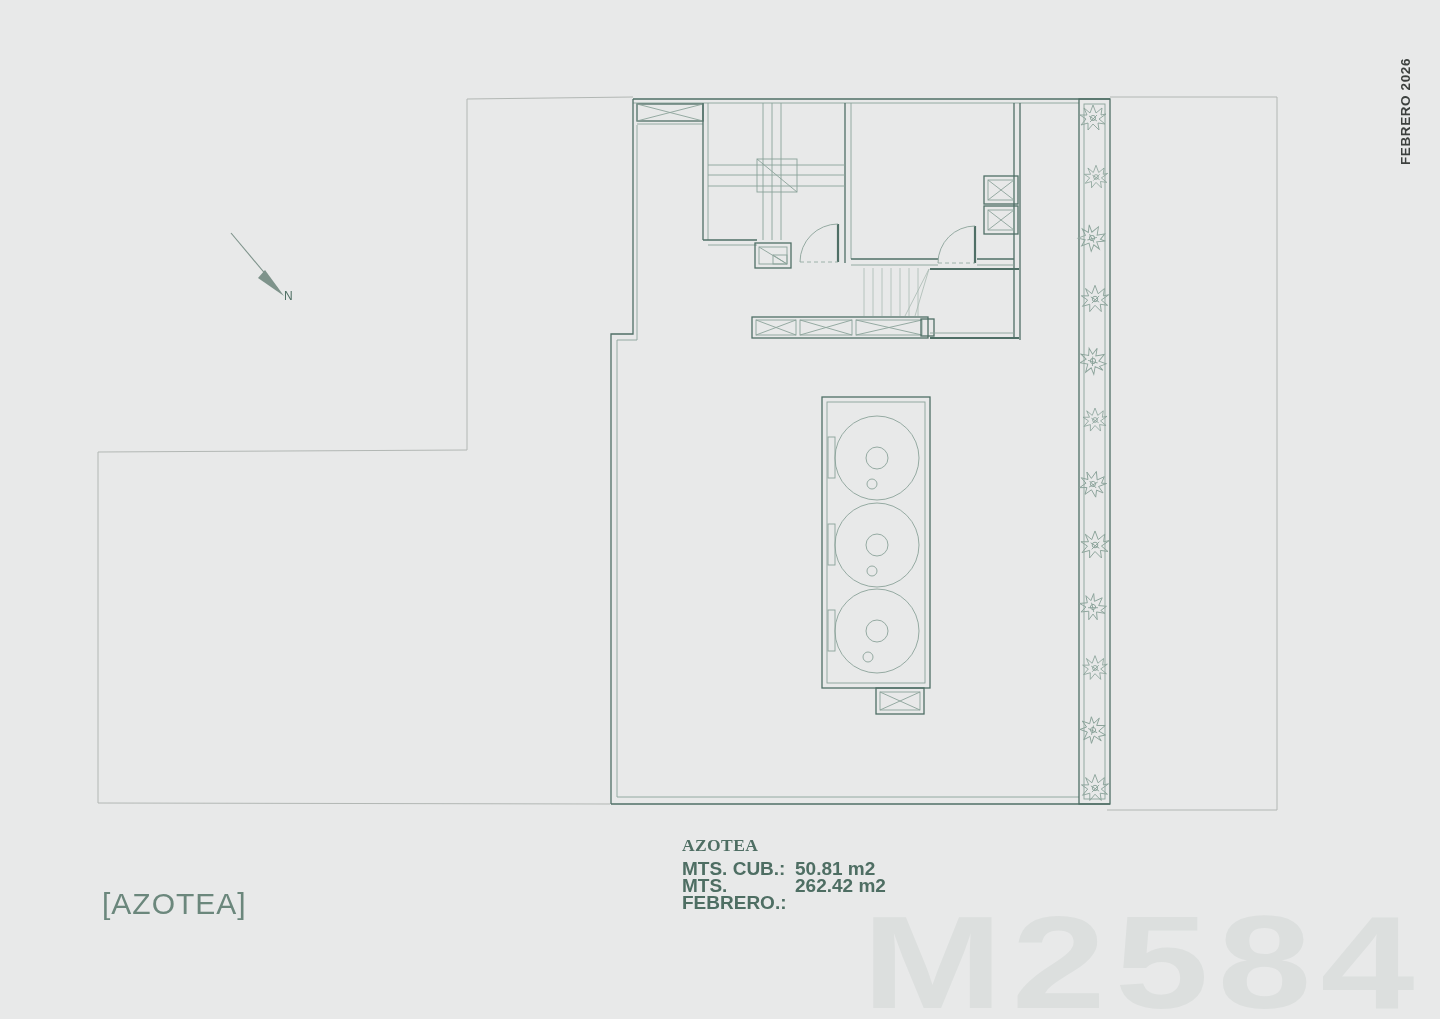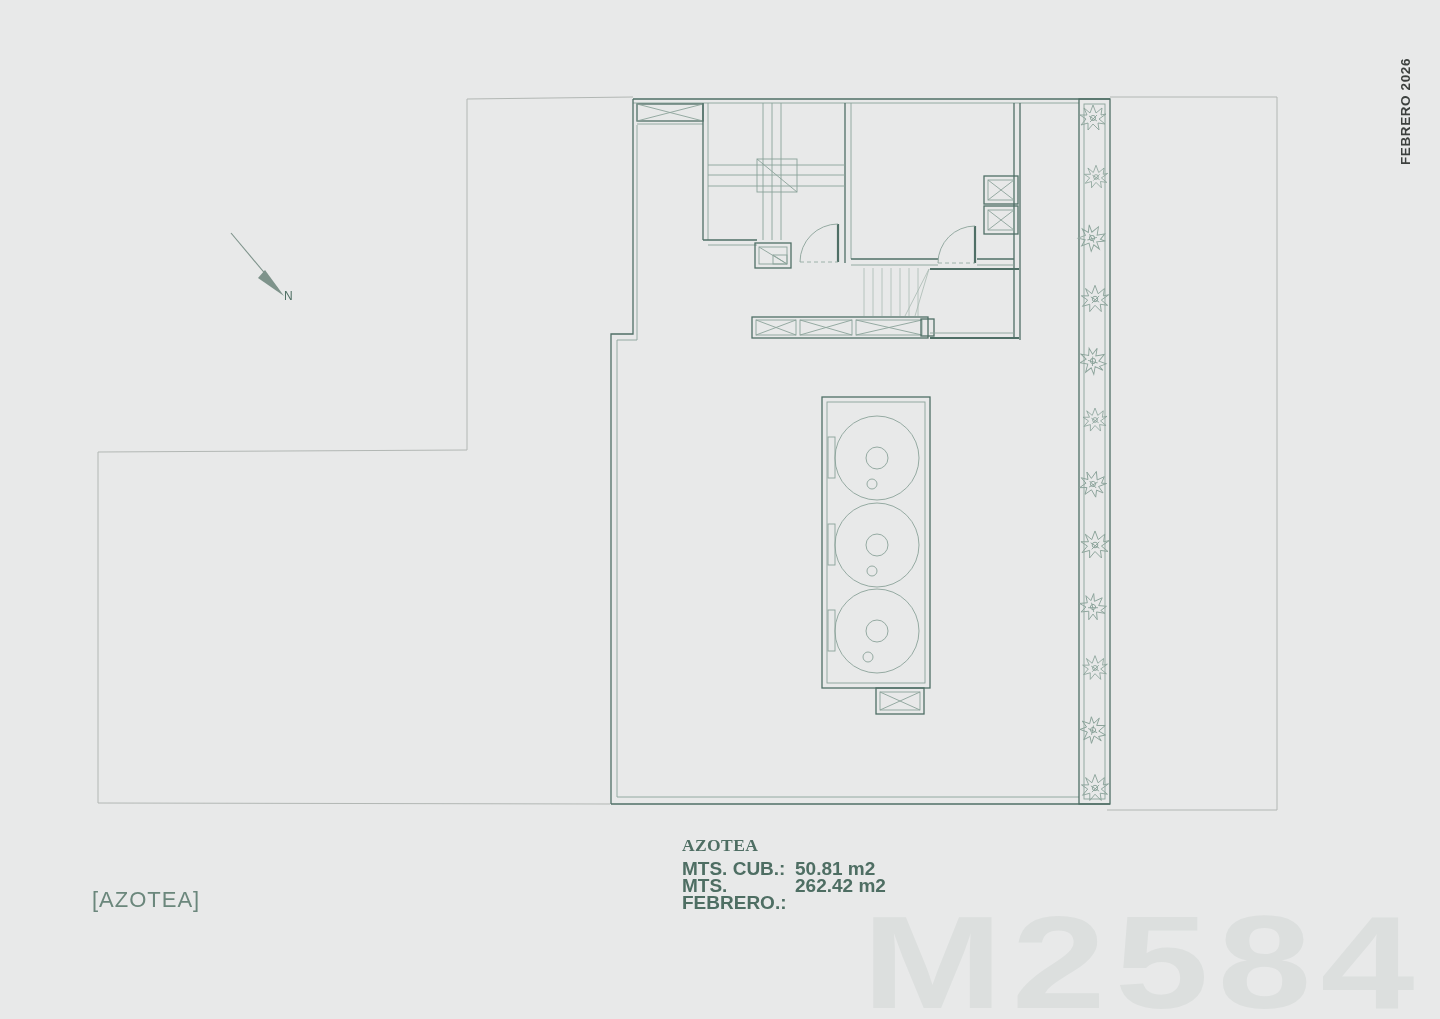--- a/index.html
+++ b/index.html
@@ -32,22 +32,22 @@
   .north-n{
     position:absolute; left:284px; top:289px; font-size:12px; color:var(--text);
   }
   .info{
     position:absolute; left:682px; top:835px; color:var(--text);
   }
   .info .title{font-size:17.5px; font-weight:bold; letter-spacing:0.4px; margin-bottom:4px;font-family:Liberation Serif, serif;}
   .info .row{display:flex; font-size:19px; font-weight:bold; line-height:17px;}
   .info .row .lbl{width:113px;}
   .plan-name{
-    position:absolute; left:92px; top:887px;
-    font-size:22px; color:var(--label); letter-spacing:1px;
+    position:absolute; left:102px; top:887px;
+    font-size:30px; color:var(--label); letter-spacing:1px;
   }
   .watermark{
     position:absolute; left:862px; bottom:-10px;
     font-size:132px; font-weight:900; line-height:1; letter-spacing:7px;
     color:var(--watermark); white-space:nowrap;
     transform:scaleX(1.28); transform-origin:left bottom;
     user-select:none;
   }
 </style>
 </head>

